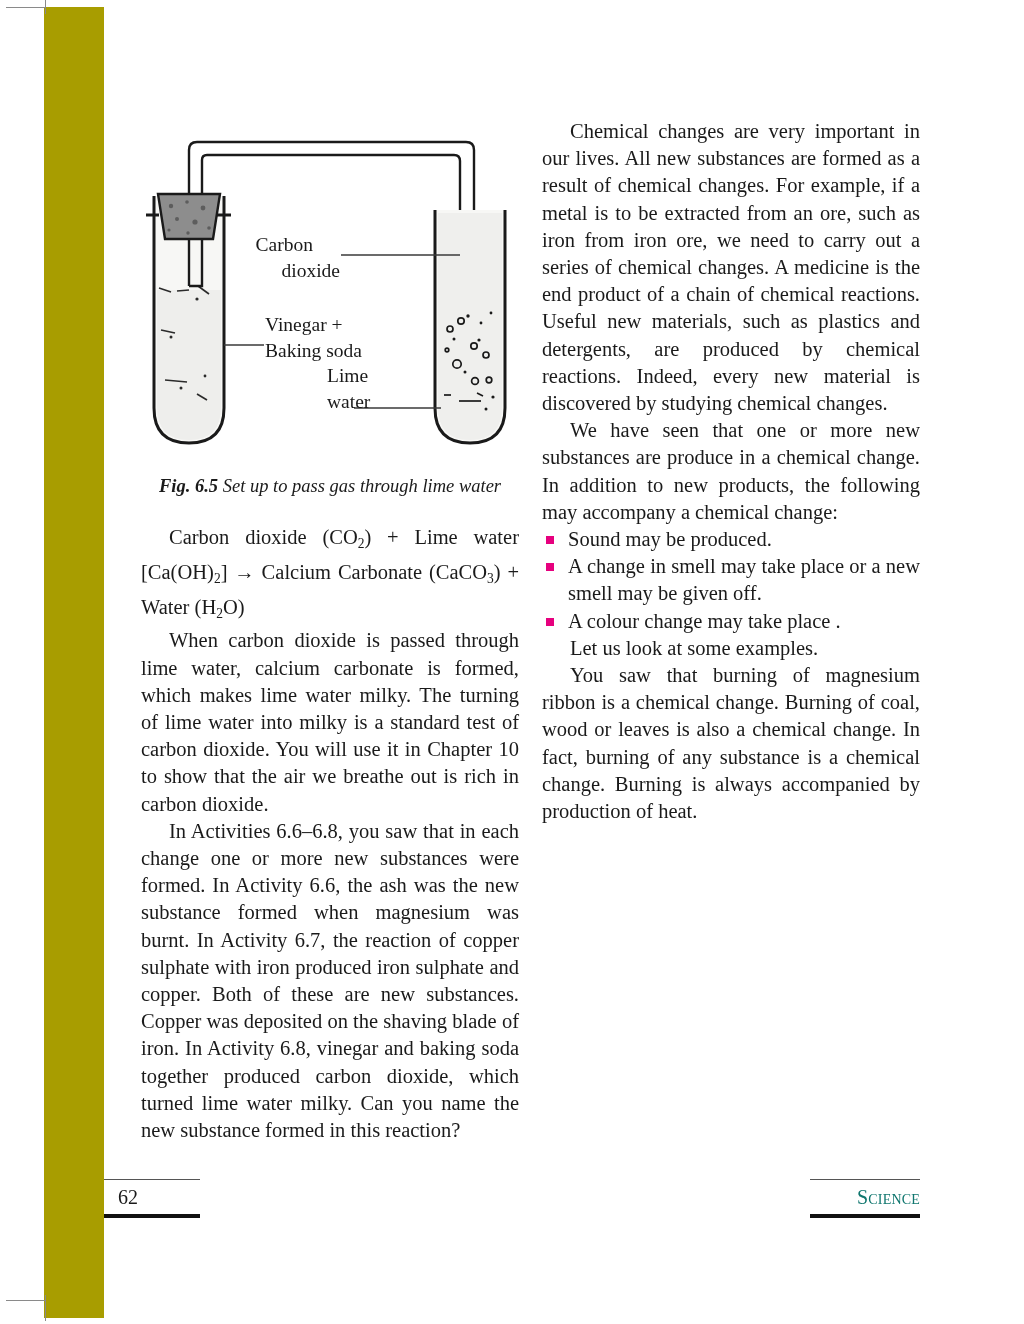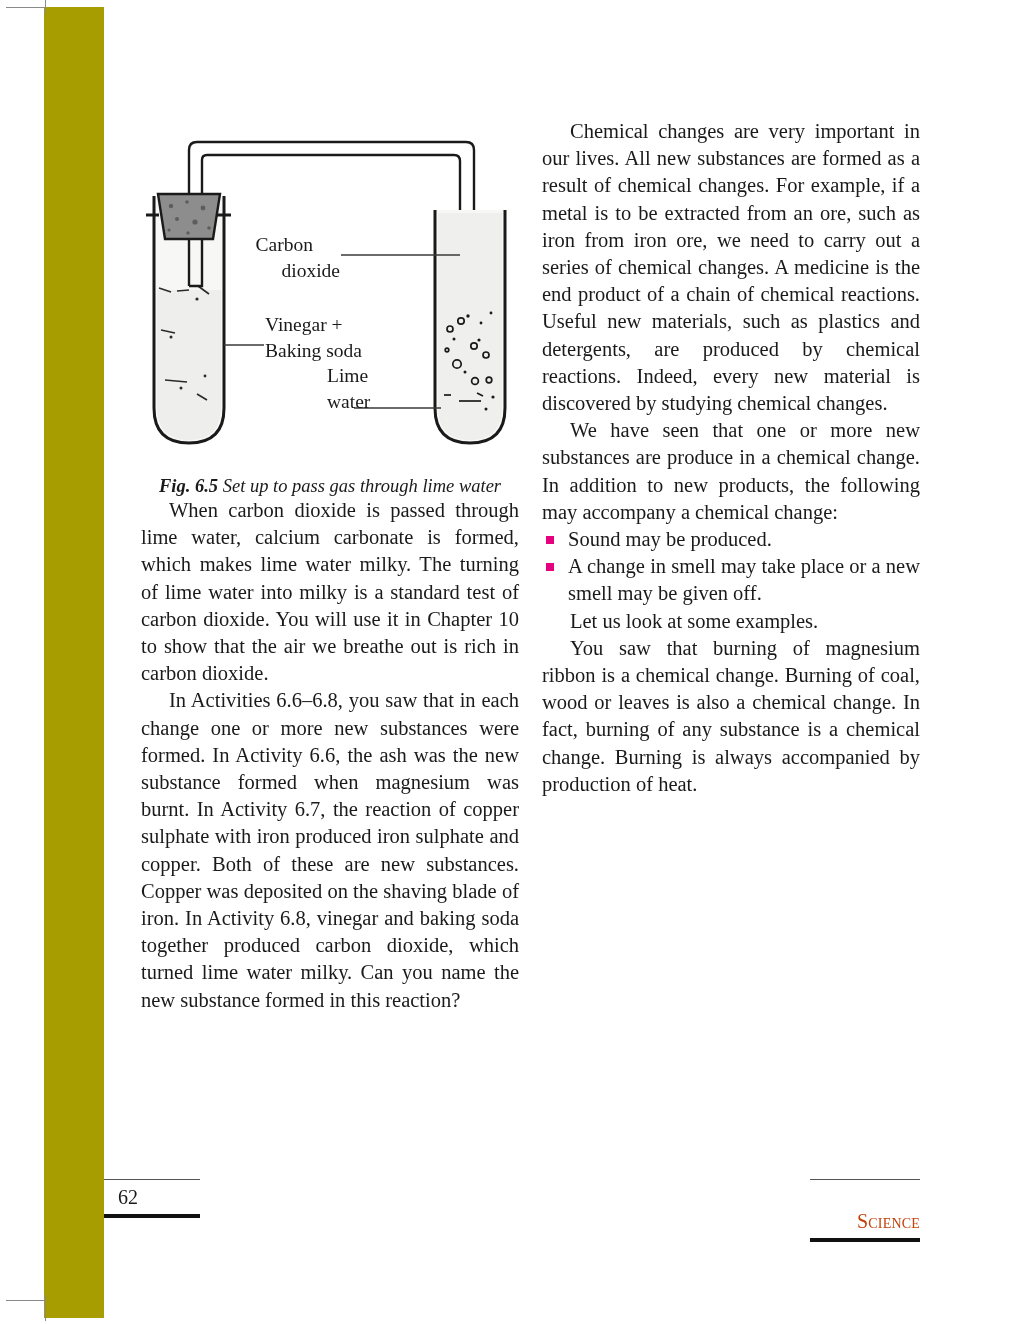--- a/index.html
+++ b/index.html
@@ -140,25 +140,24 @@
     border-top: 4px solid #111111;
   }
   .foot-text {
     font-size: 20px;
     line-height: 30px;
     padding: 2px 0 2px 0;
   }
   .foot-left .foot-text { text-align: left; padding-left: 14px; }
   .foot-right .foot-text {
     text-align: right;
-    color: #c2410c;
+    color: #0f766e;
     font-variant: small-caps;
     font-size: 20px;
     letter-spacing: 0.2px;
-    margin-top: 24px;
   }
 </style>
 </head>
 <body>
 
 <div class="page">
 
   <div class="side-band"></div>
   <div class="crop-mark-h cm-top-h"></div>
   <div class="crop-mark-v cm-top-v"></div>
@@ -251,34 +250,36 @@
           <text x="124" y="213" font-family="Liberation Serif, serif" font-size="19.5" fill="#1a1a1a" text-anchor="start">Vinegar +</text>
           <text x="124" y="239" font-family="Liberation Serif, serif" font-size="19.5" fill="#1a1a1a" text-anchor="start">Baking soda</text>
 
           <text x="186" y="264" font-family="Liberation Serif, serif" font-size="19.5" fill="#1a1a1a" text-anchor="start">Lime</text>
           <text x="186" y="290" font-family="Liberation Serif, serif" font-size="19.5" fill="#1a1a1a" text-anchor="start">water</text>
         </svg>
       </div>
 
       <p class="fig-caption"><span class="fignum">Fig. 6.5</span> <span>Set up to pass gas through lime water</span></p>
 
+      <p class="equation"><span>Carbon dioxide (CO</span><sub>2</sub><span>) + Lime water [Ca(OH)</span><sub>2</sub><span>] → Calcium Carbonate (CaCO</span><sub>3</sub><span>) + Water (H</span><sub>2</sub><span>O)</span></p>
 
       <p class="body">When carbon dioxide is passed through lime water, calcium carbonate is formed, which makes lime water milky. The turning of lime water into milky is a standard test of carbon dioxide. You will use it in Chapter 10 to show that the air we breathe out is rich in carbon dioxide.</p>
       <p class="body">In Activities 6.6–6.8, you saw that in each change one or more new substances were formed. In Activity 6.6, the ash was the new substance formed when magnesium was burnt. In Activity 6.7, the reaction of copper sulphate with iron produced iron sulphate and copper. Both of these are new substances. Copper was deposited on the shaving blade of iron. In Activity 6.8, vinegar and baking soda together produced carbon dioxide, which turned lime water milky. Can you name the new substance formed in this reaction?</p>
     </div>
 
     <div class="col col-right">
 
 
       <p class="body">Chemical changes are very important in our lives.  All new substances are formed as a result of chemical changes. For example, if a metal is to be extracted from an ore, such as iron from iron ore, we need to carry out a series of chemical changes.  A medicine is the end product of a chain of chemical reactions.  Useful new materials, such as plastics and detergents, are produced by chemical reactions.  Indeed, every new material is discovered by studying chemical changes.</p>
       <p class="body">We have seen that one or more new substances are produce in a chemical change.  In addition to new products, the following may accompany a chemical change:</p>
 
       <ul class="bullets">
         <li><span class="sq"></span><span>Sound may be produced.</span></li>
         <li><span class="sq"></span><span>A change in smell may take place or a new smell may be given off.</span></li>
+        <li><span class="sq"></span><span>A colour change may take place .</span></li>
       </ul>
 
       <p class="body">Let us look at some examples.</p>
       <p class="body">You saw that burning of magnesium ribbon is a chemical change.  Burning of coal, wood or leaves is also a chemical change. In fact, burning of any substance is a chemical change. Burning is always accompanied by production of heat.</p>
     </div>
   </div>
 
   <div class="footer">
     <div class="foot-block foot-left">
       <div class="rule-thin"></div>

